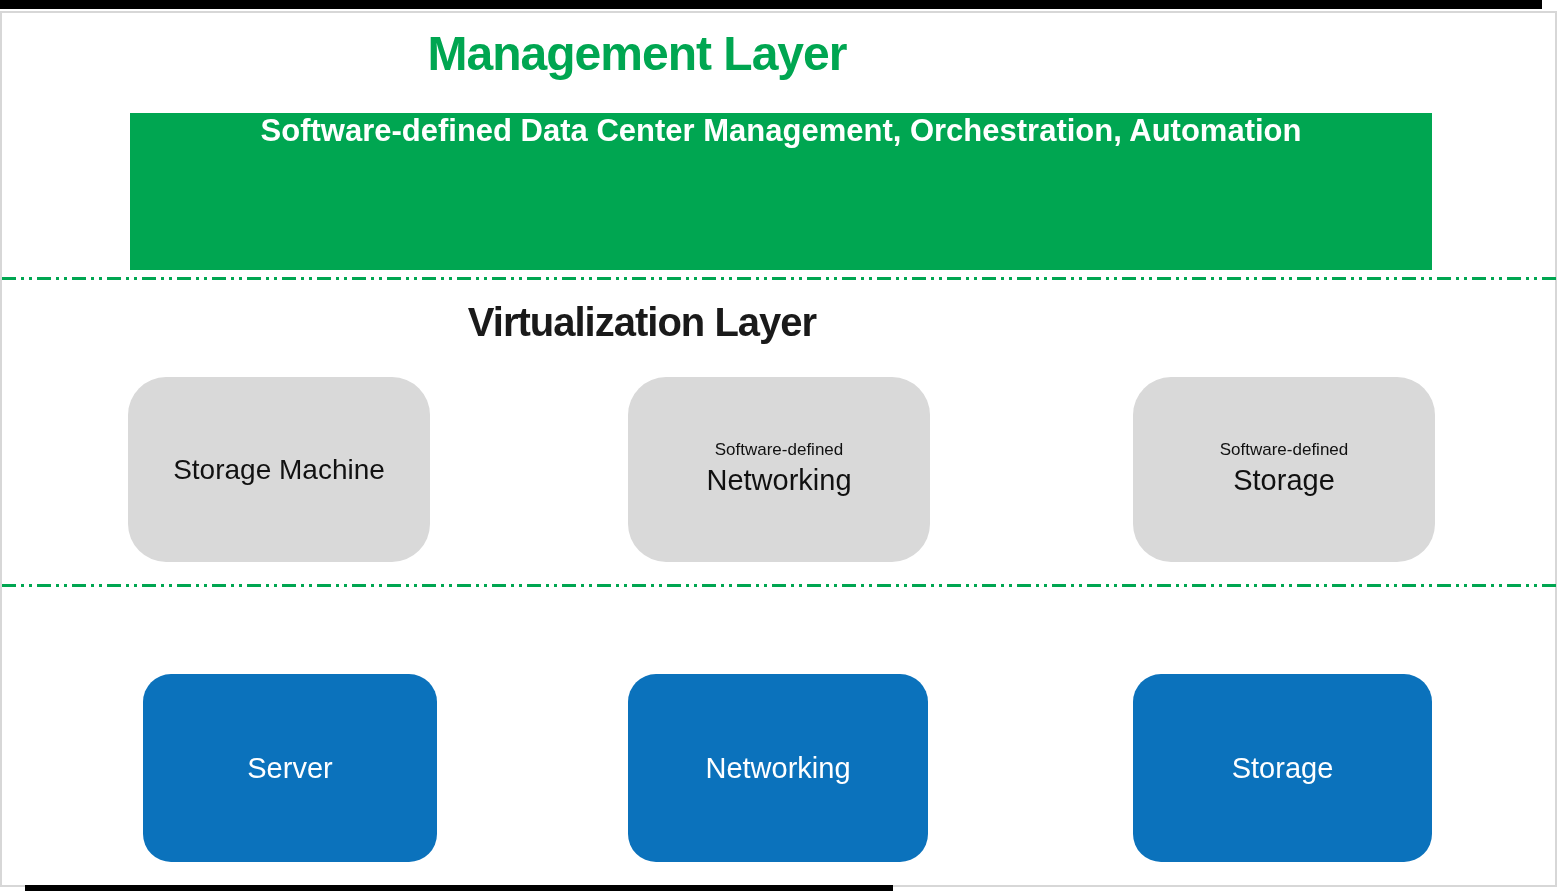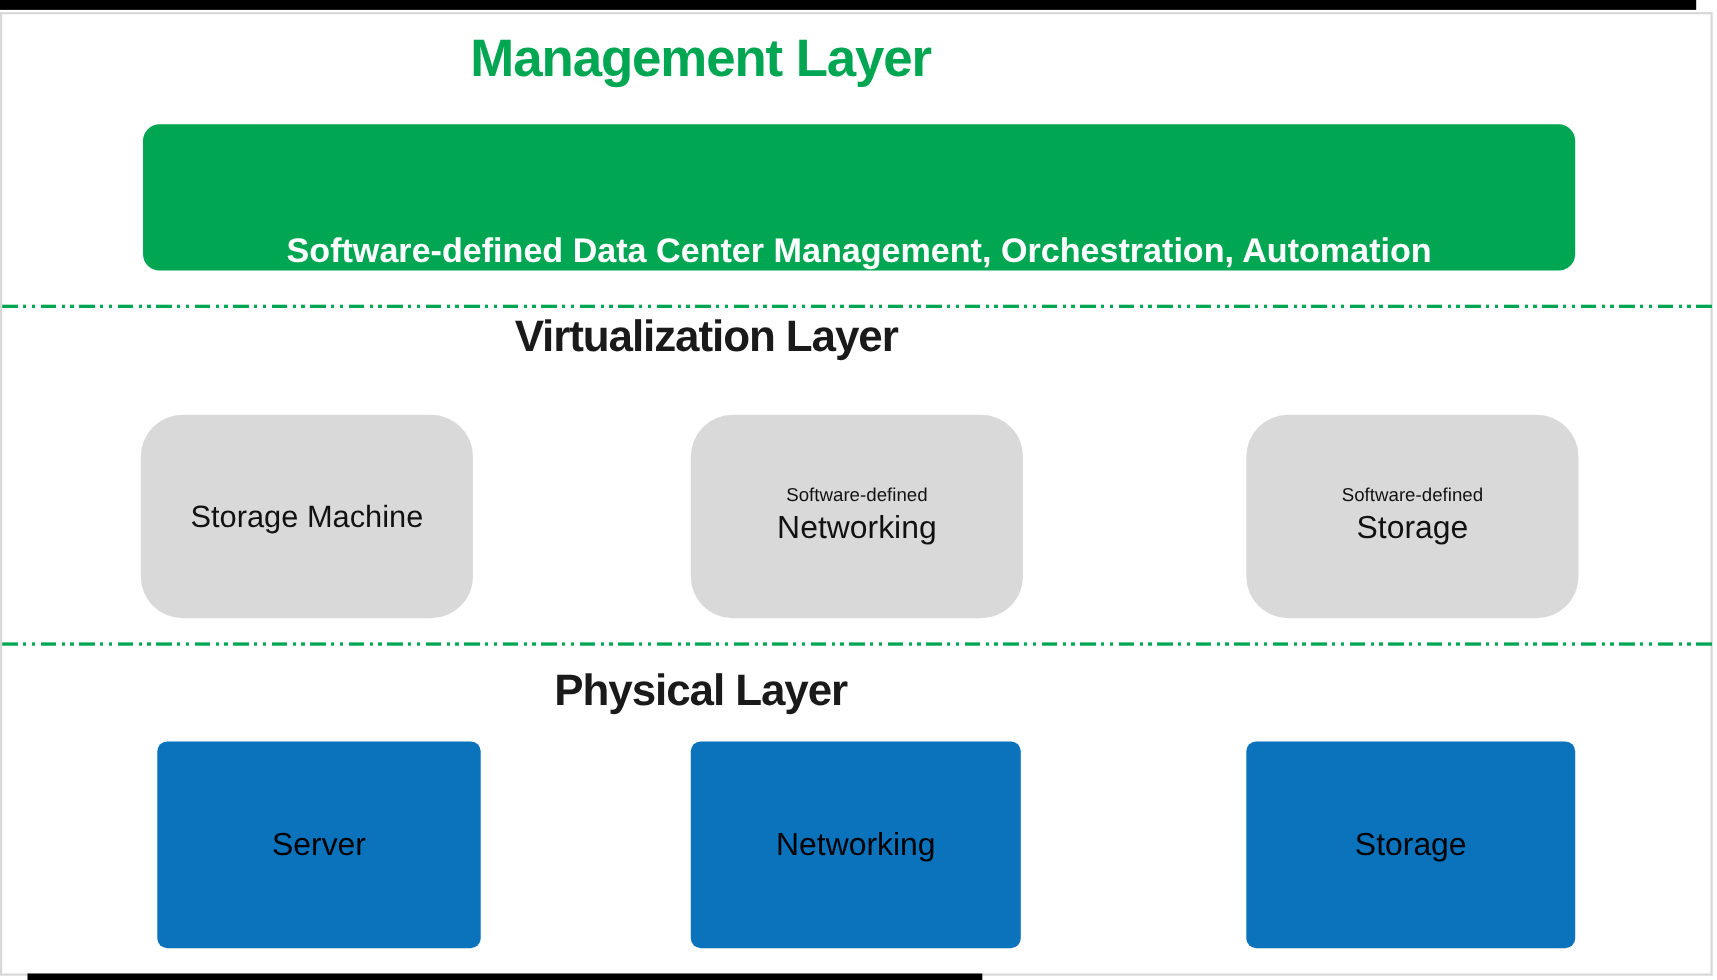--- a/index.html
+++ b/index.html
@@ -40,36 +40,35 @@
     text-align: center;
     font-weight: bold;
     color: #1a1a1a;
     letter-spacing: -1px;
   }
   .title-management {
     top: 26px;
     font-size: 48px;
     color: #00a651;
   }
-  .title-virtualization { top: 284px; font-size: 40px; padding-left: 10px; }
+  .title-virtualization { top: 300px; font-size: 40px; padding-left: 10px; }
   .title-physical { top: 606px; font-size: 40px; }
 
   .mgmt-box {
     position: absolute;
     left: 130px; top: 113px;
-    width: 1302px; height: 133px;
+    width: 1302px; height: 157px;
     background: #00a651;
     display: flex;
-    align-items: flex-end;
+    align-items: flex-start;
     justify-content: center;
     text-align: center;
     color: #ffffff;
     font-size: 31px;
     font-weight: bold;
-    border-radius: 15px;
   }
 
   .dash-divider {
     position: absolute;
     left: 2px;
     width: 1555px;
     height: 3px;
     background: repeating-linear-gradient(
       to right,
       #00a651 0 14px,
@@ -104,22 +103,22 @@
   .gray-node .line-main { font-size: 29px; line-height: 1.35; }
   .gray-1 { left: 128px; }
   .gray-1 .line-main { font-size: 28px; }
   .gray-2 { left: 628px; }
   .gray-3 { left: 1133px; }
 
   .blue-node {
     top: 674px;
     height: 188px;
     background: #0b72bc;
-    border-radius: 9px;
-    color: #000000;
+    border-radius: 28px;
+    color: #ffffff;
     font-size: 29px;
   }
   .blue-1 { left: 143px; width: 294px; }
   .blue-2 { left: 628px; width: 300px; }
   .blue-3 { left: 1133px; width: 299px; }
 </style>
 </head>
 <body>
 
 <div class="stage">
@@ -146,21 +145,20 @@
     <span class="line-main">Networking</span>
   </div>
 
   <div class="node gray-node gray-3">
     <span class="line-sub">Software-defined</span>
     <span class="line-main">Storage</span>
   </div>
 
   <div class="dash-divider divider-2"></div>
 
-  <div class="layer-title title-physical">Physical Layer</div>
 
   <div class="node blue-node blue-1">
     <span>Server</span>
   </div>
 
   <div class="node blue-node blue-2">
     <span>Networking</span>
   </div>
 
   <div class="node blue-node blue-3">

